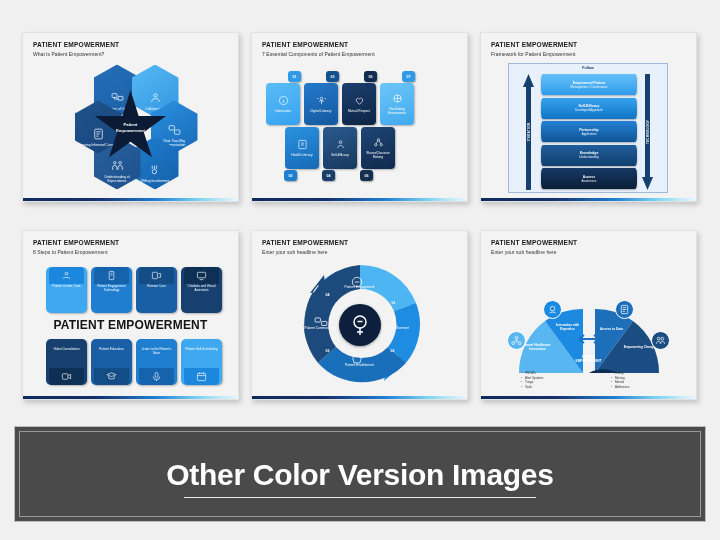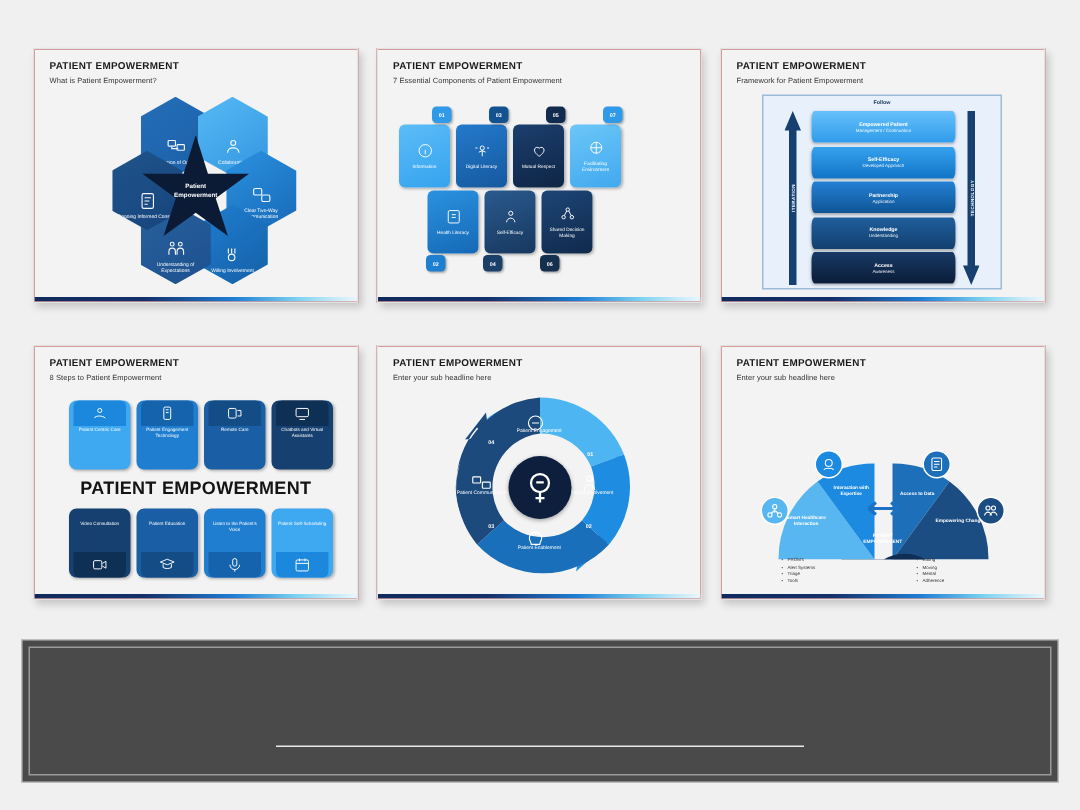--- a/index.html
+++ b/index.html
@@ -13,21 +13,21 @@
 
   
   .grid {
     position: absolute; left: 22px; top: 32px;
     width: 676px; display: flex; flex-wrap: wrap;
     gap: 28px 12px;
   }
   .slide {
     position: relative;
     width: 217px; height: 170px;
-    background: #b91c1c;
+    background: #fef9c3;
     border: 1px solid #e2e2e2;
     box-shadow: 2px 3px 5px rgba(0,0,0,.18);
     overflow: hidden;
   }
   .slide-inner { position:absolute; inset:0; background:#f3f3f3; }
   .s-title {
     position: absolute; left: 10px; top: 8px;
     font-size: 6.6px; font-weight: 700; letter-spacing: .2px;
     color: #1a1a1a;
   }
@@ -560,17 +560,18 @@
 
         </div>
         <div class="s-footbar"></div>
       </div>
     </div>
 
   </div>
 
   <div class="banner">
     <div class="banner-in">
+      <div class="banner-txt">Other Color Version Images</div>
       <div class="banner-rule"></div>
     </div>
   </div>
 
 </div>
 
 </body></html>

